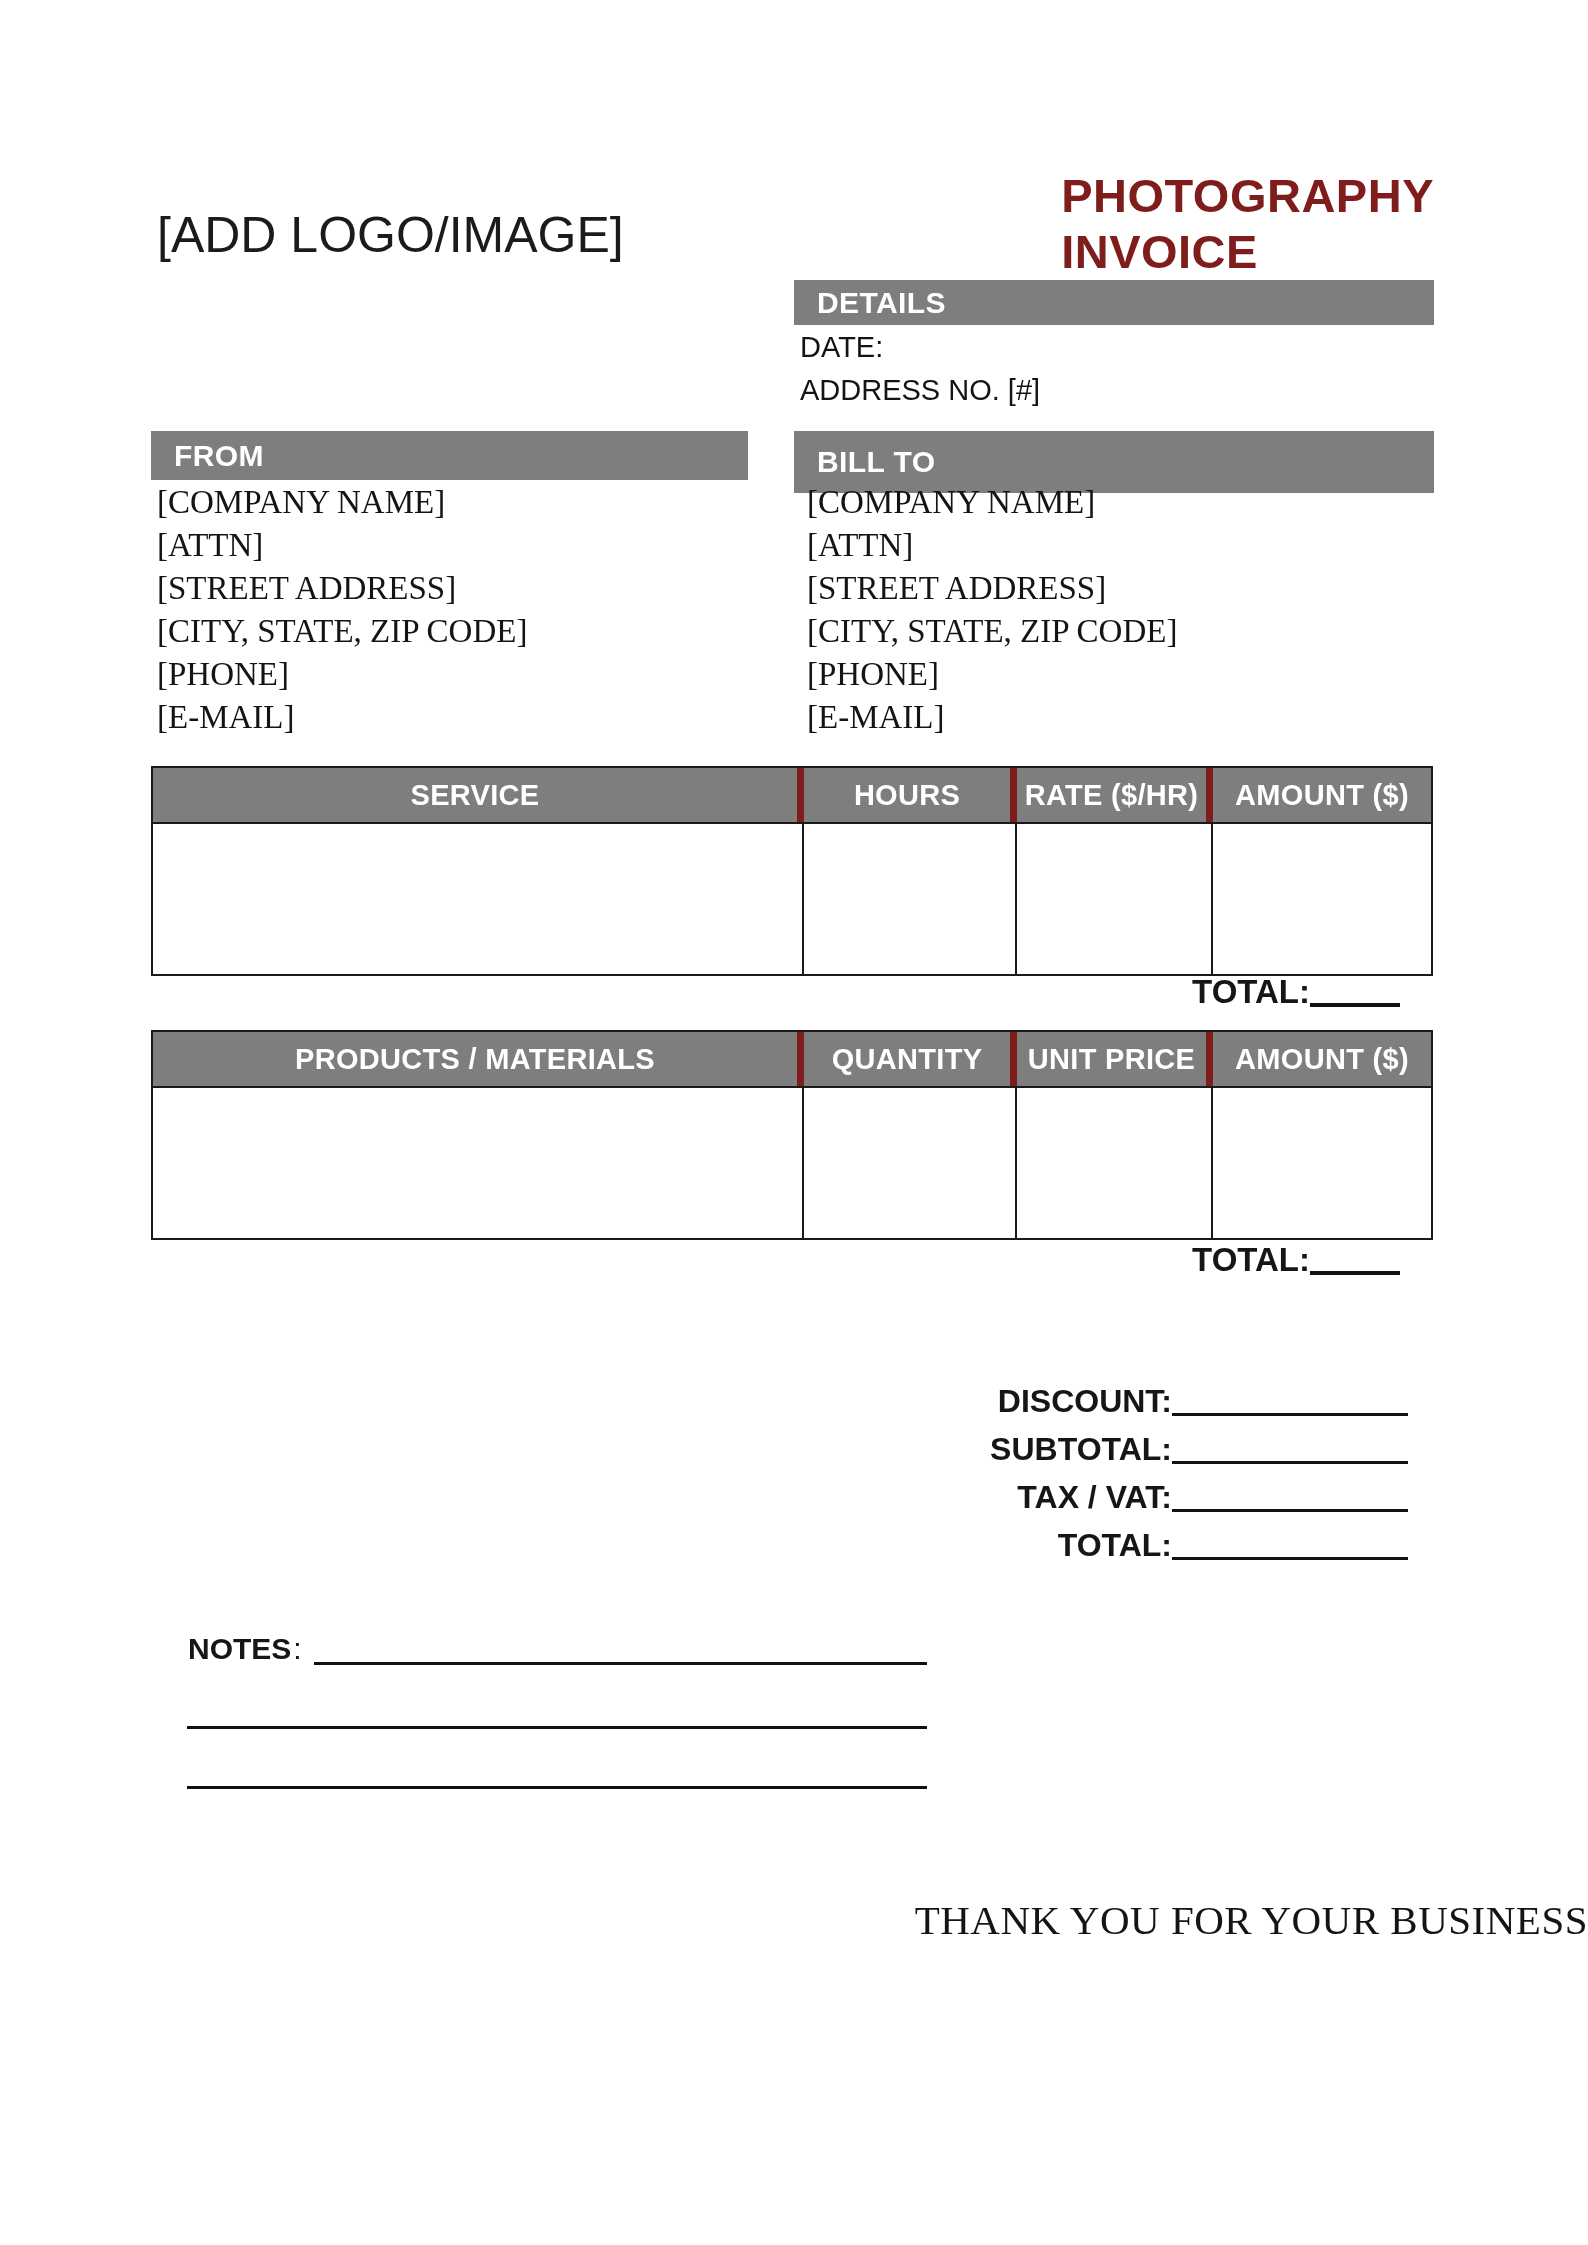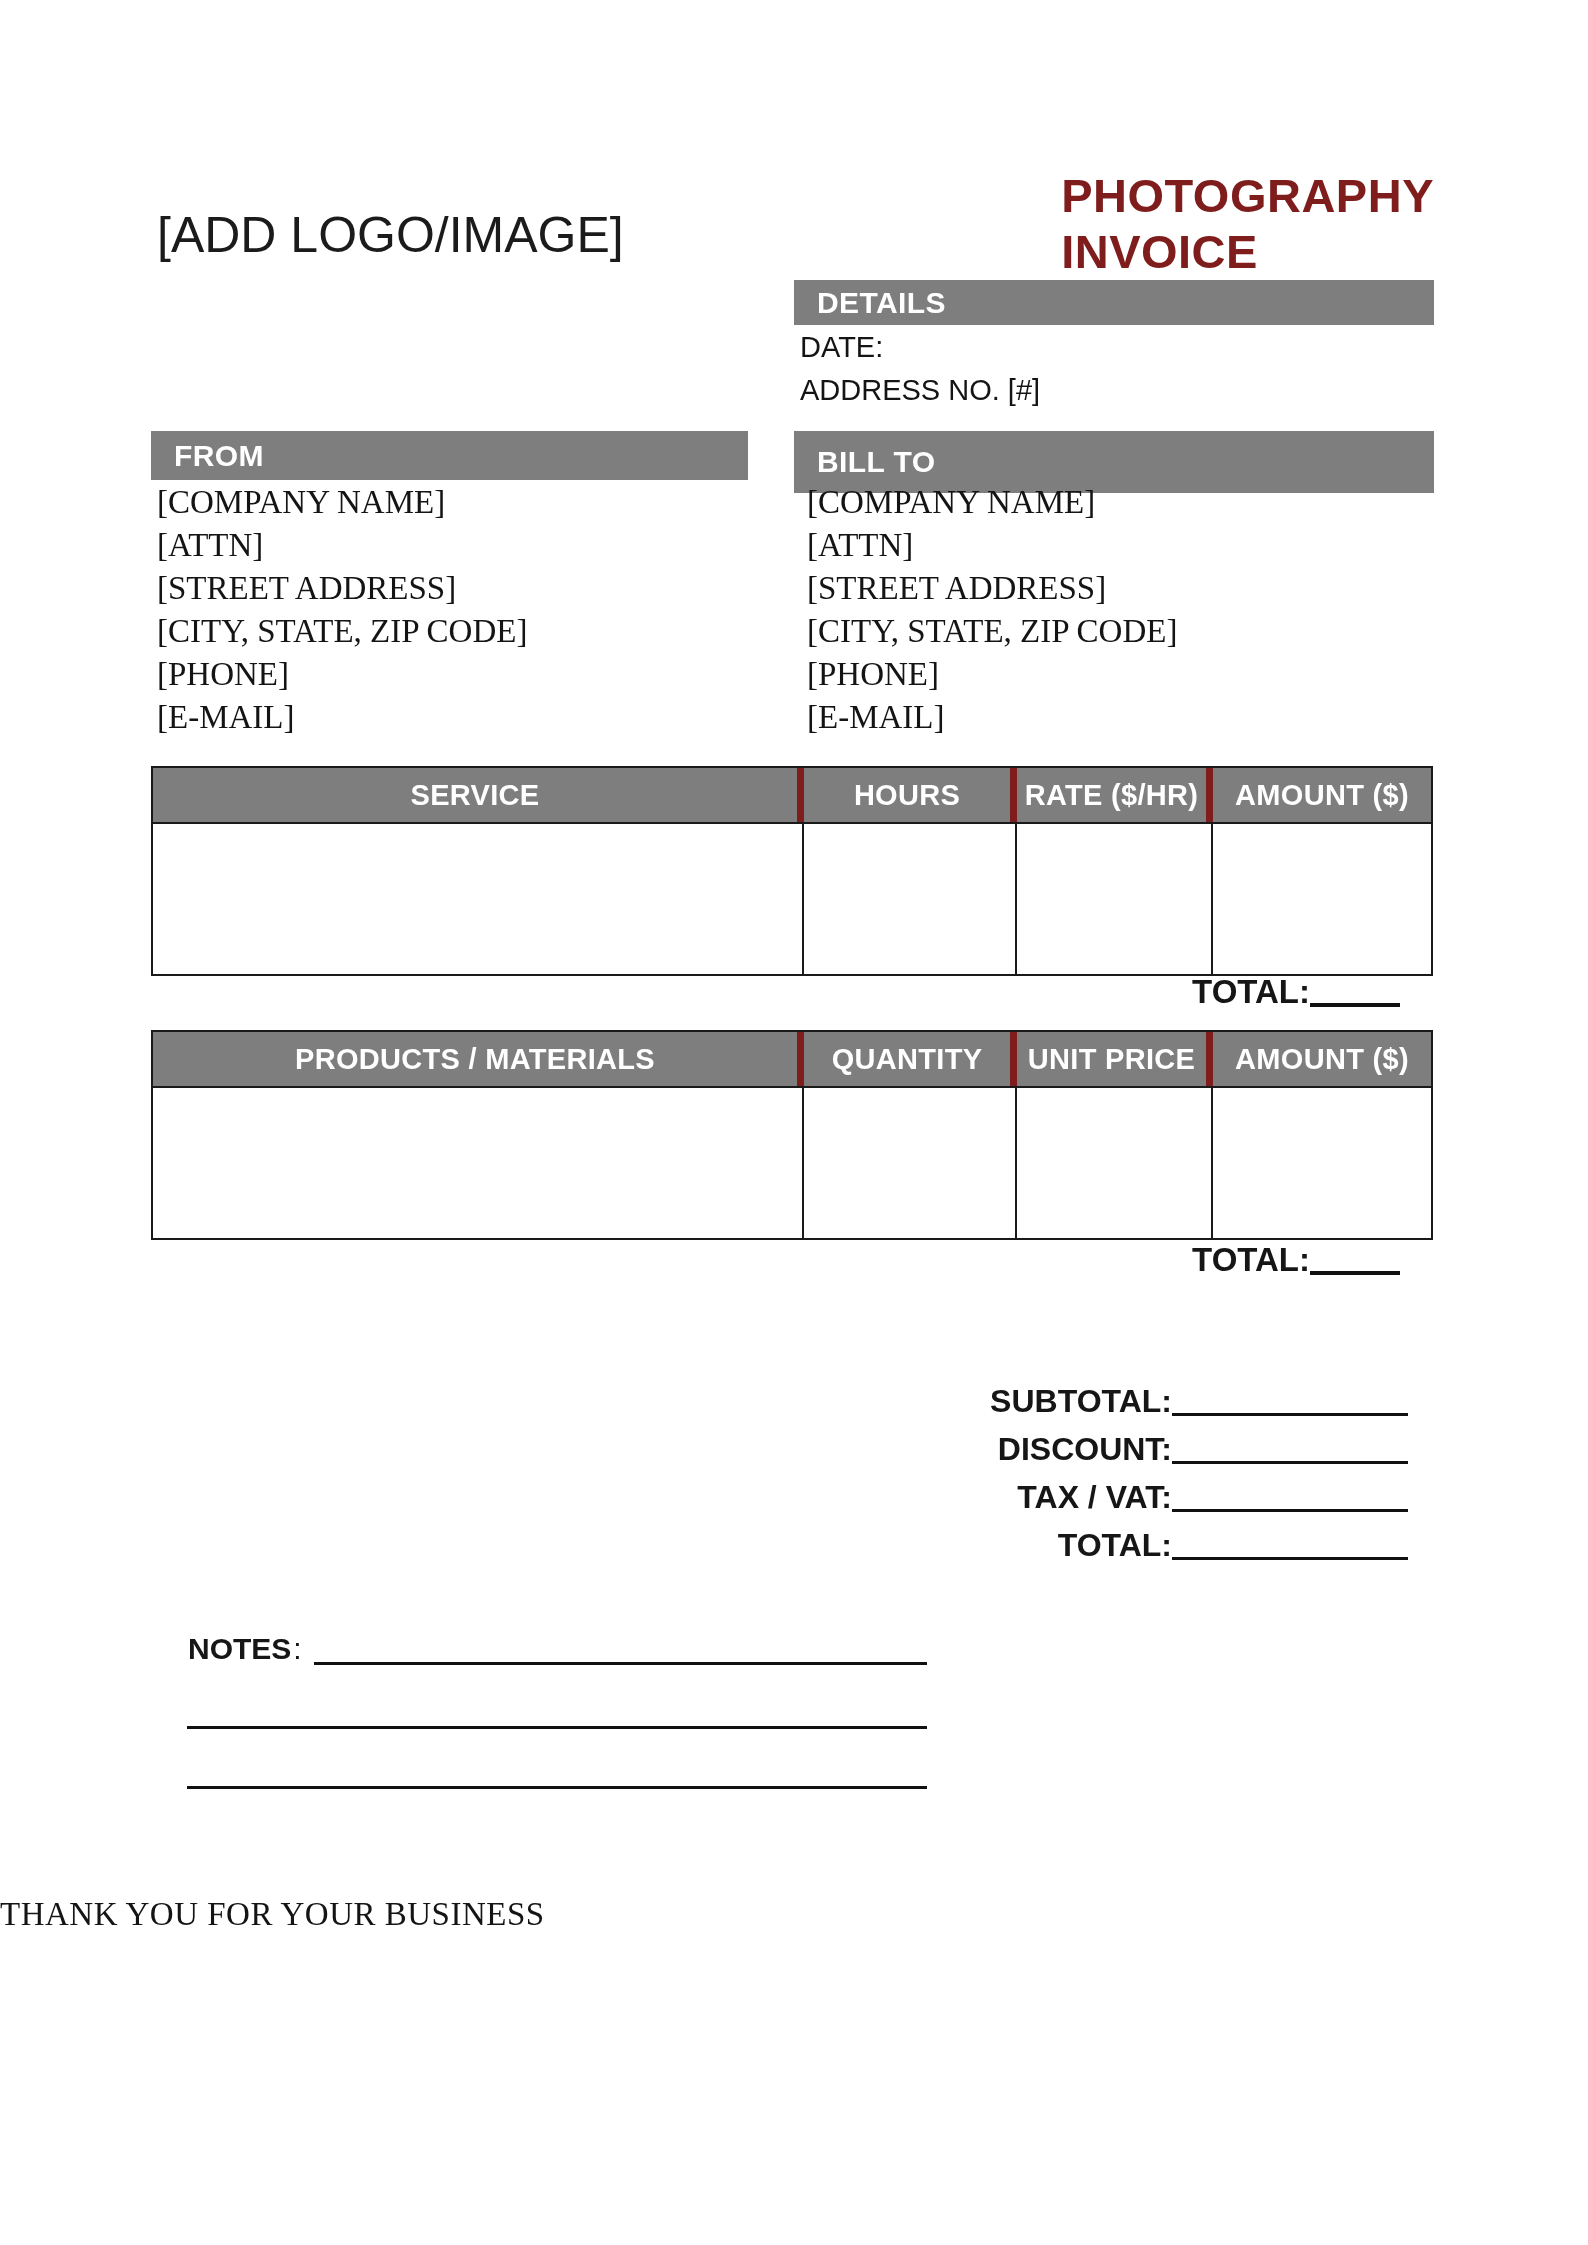--- a/index.html
+++ b/index.html
@@ -82,22 +82,22 @@
   }
   .notes-row .lbl{font-weight:700;font-size:30px;line-height:34px;}
   .notes-row .colon{font-size:30px;line-height:34px;margin-left:2px;}
   .notes-row .uline{flex:1;border-bottom:3px solid #111;margin-left:12px;margin-bottom:1px;}
   .notes-line{position:absolute;left:187px;width:740px;height:0;border-top:3px solid #111;}
   .notes-line-2{top:1726px;}
   .notes-line-3{top:1786px;}
   
   .thank-you{
     position:absolute;left:0;top:1896px;width:100%;
-    text-align:left;font-family:"Liberation Serif", serif;
-    font-size:33px;letter-spacing:.5px;color:#141414;
+    text-align:right;font-family:"Liberation Serif", serif;
+    font-size:41px;letter-spacing:.5px;color:#141414;
   }
 </style>
 </head>
 <body>
 
 <div class="page">
 
   <div class="logo-placeholder">[ADD LOGO/IMAGE]</div>
   <div class="doc-title">
     <div>PHOTOGRAPHY</div>
@@ -167,25 +167,25 @@
       <div class="td c4"></div>
     </div>
   </div>
   <div class="total-row total-products">
     <span class="lbl">TOTAL:</span>
     <span class="uline"></span>
   </div>
 
   <div class="summary">
     <div class="sum-row">
+      <span class="lbl">DISCOUNT:</span>
+      <span class="uline"></span>
+    </div>
+    <div class="sum-row">
       <span class="lbl">SUBTOTAL:</span>
-      <span class="uline"></span>
-    </div>
-    <div class="sum-row">
-      <span class="lbl">DISCOUNT:</span>
       <span class="uline"></span>
     </div>
     <div class="sum-row">
       <span class="lbl">TAX / VAT:</span>
       <span class="uline"></span>
     </div>
     <div class="sum-row">
       <span class="lbl">TOTAL:</span>
       <span class="uline"></span>
     </div>

